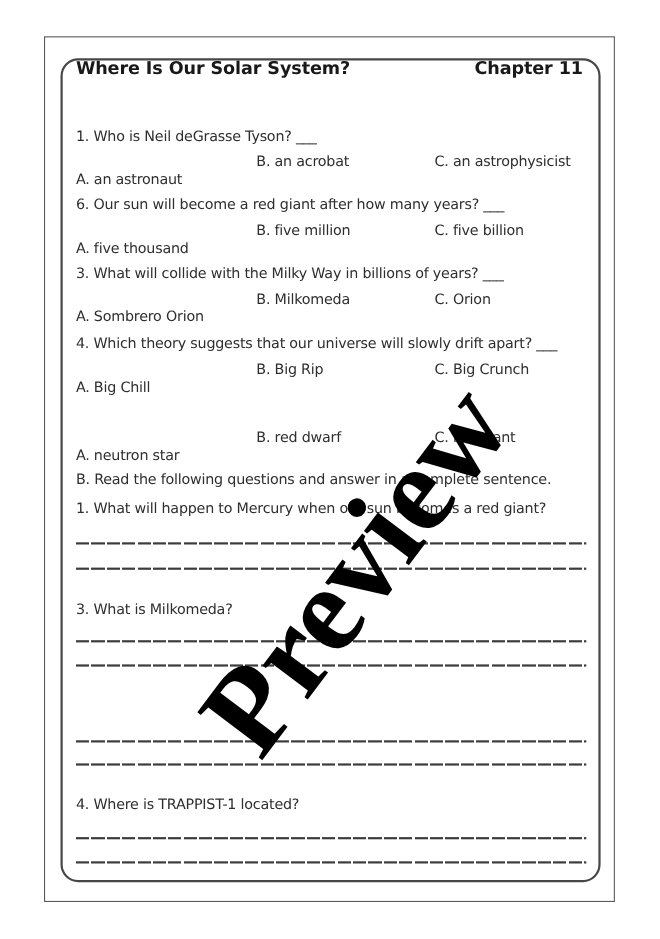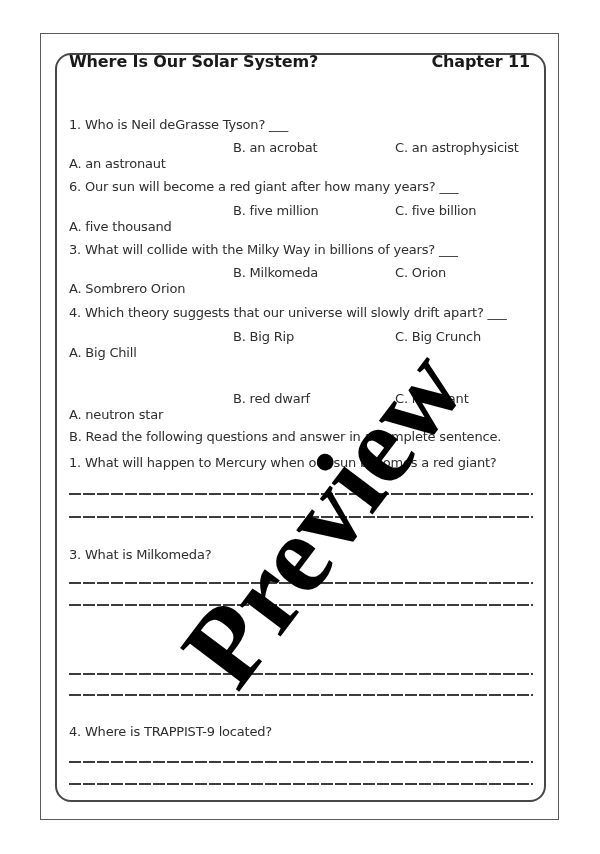--- a/index.html
+++ b/index.html
@@ -92,18 +92,18 @@
   <div class="row blank" style="top:459px"></div>
   <div class="row blank" style="top:482px"></div>
 
   <div class="row" style="top:513px">3. What is Milkomeda?</div>
   <div class="row blank" style="top:548px"></div>
   <div class="row blank" style="top:570px"></div>
 
   <div class="row blank" style="top:639px"></div>
   <div class="row blank" style="top:660px"></div>
 
-  <div class="row" style="top:690px">4. Where is TRAPPIST-9 located?</div>
+  <div class="row" style="top:690px">4. Where is TRAPPIST-1 located?</div>
   <div class="row blank" style="top:727px"></div>
   <div class="row blank" style="top:749px"></div>
 
   <div class="watermark">Preview</div>
 </div>
 
 </body></html>

